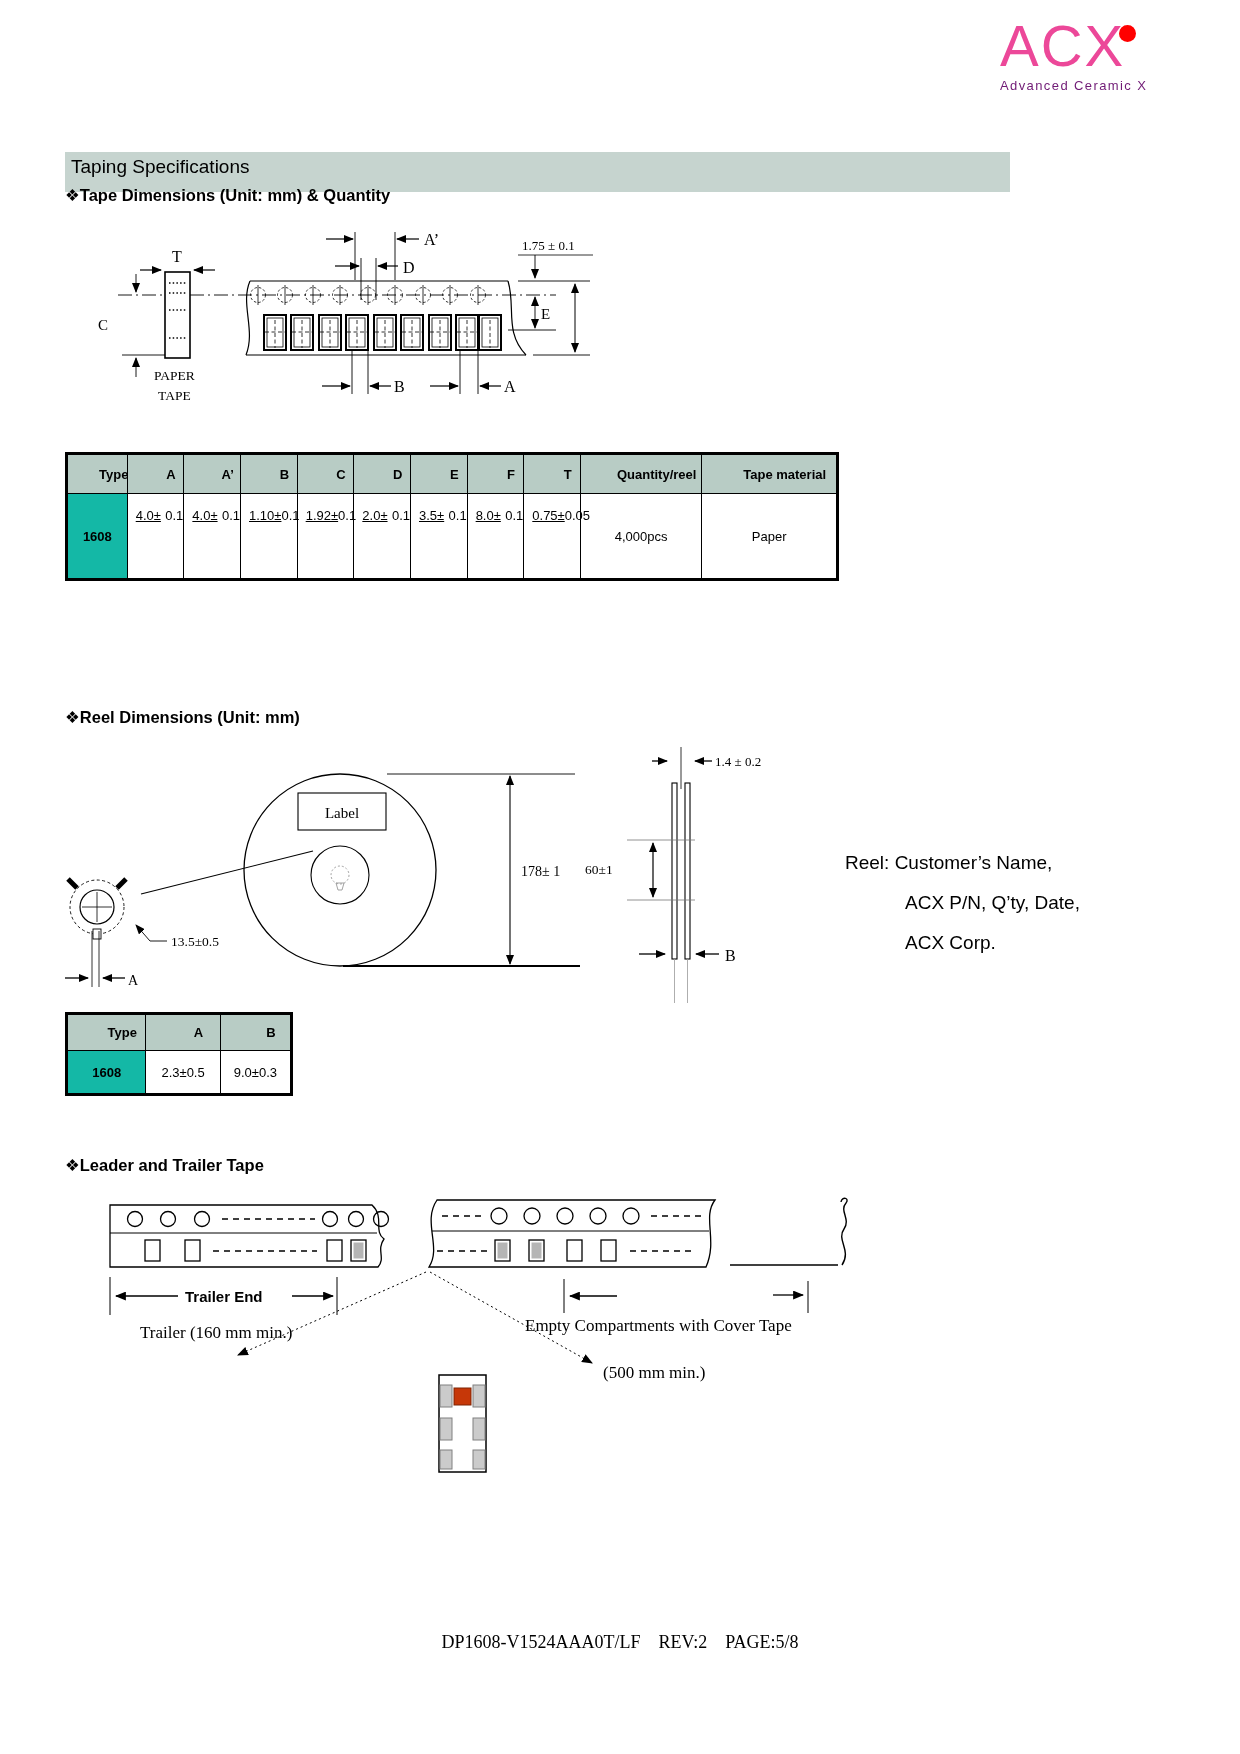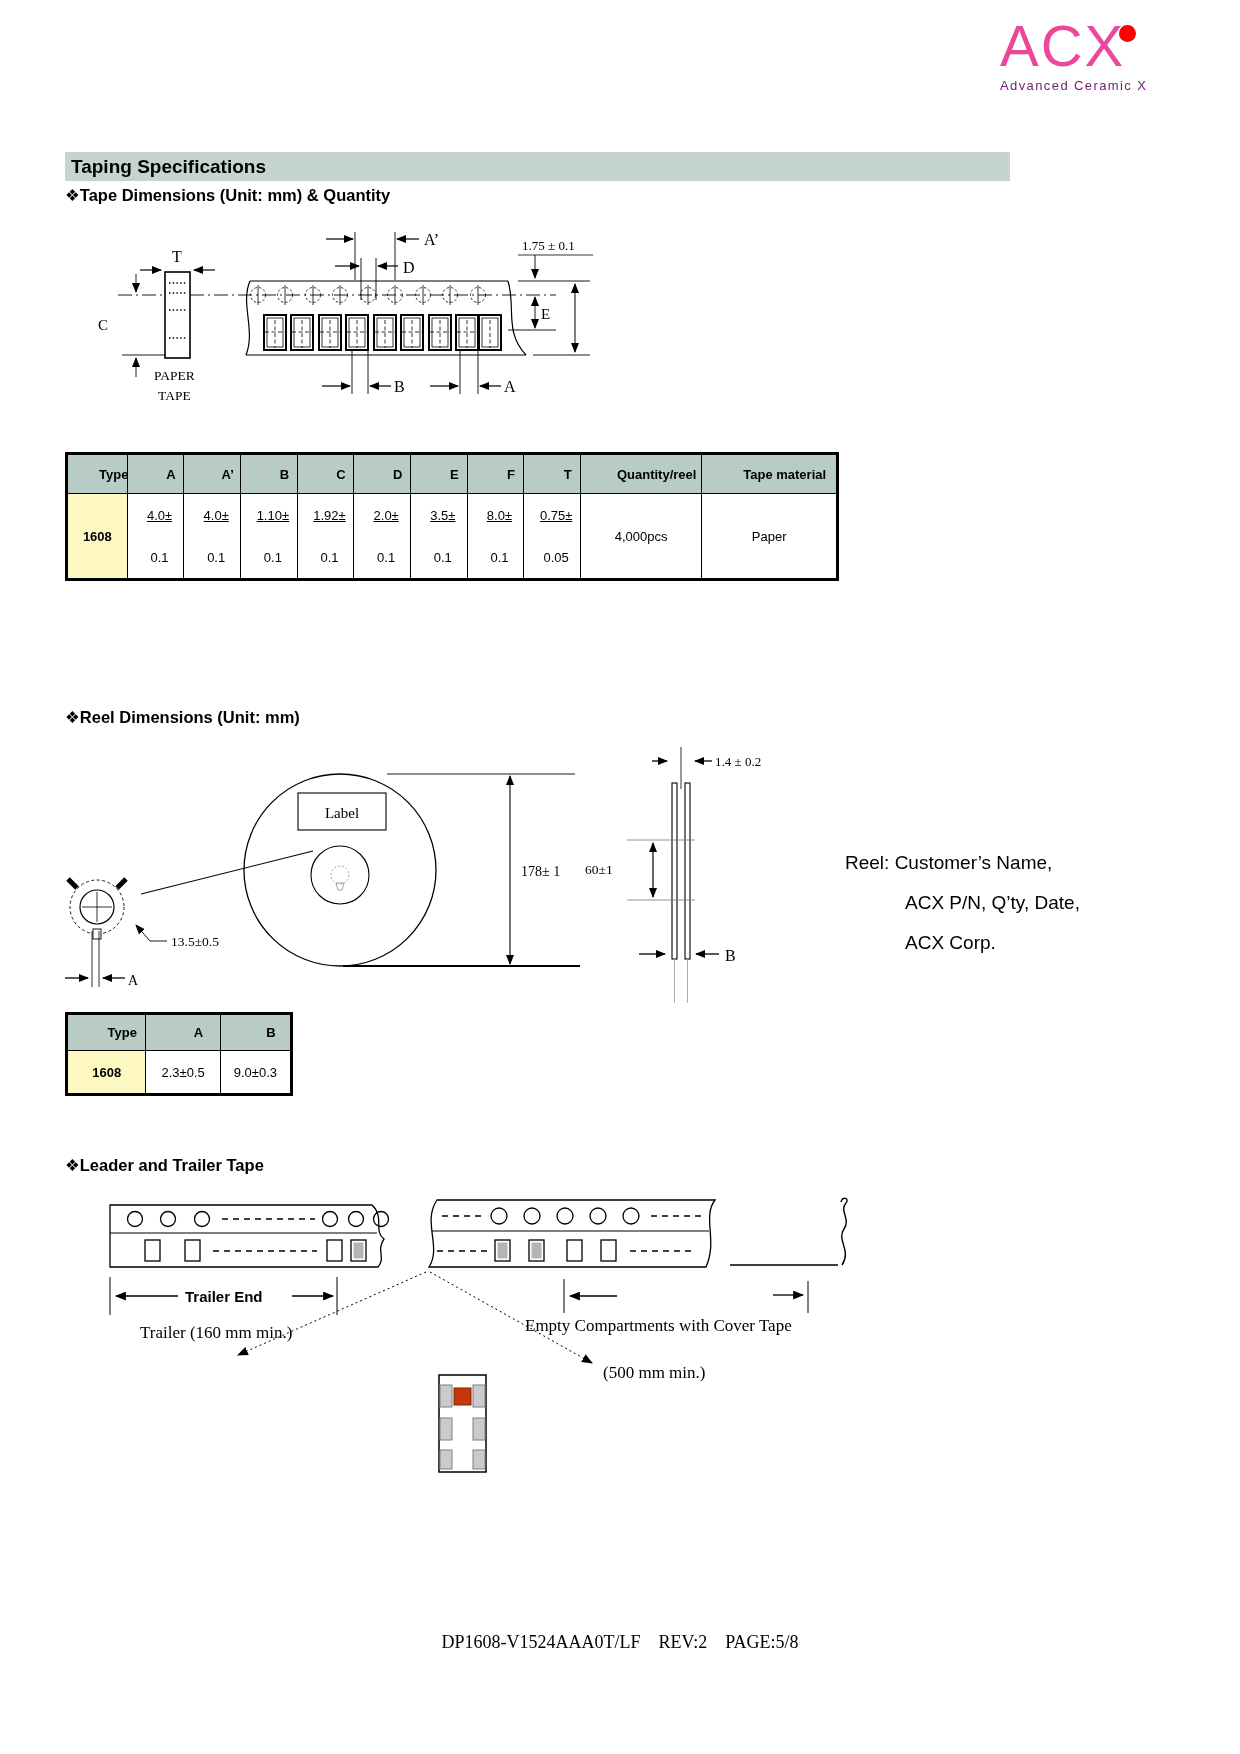--- a/index.html
+++ b/index.html
@@ -7,31 +7,31 @@
   body { width:1240px; height:1754px; position:relative; overflow:hidden;
          font-family:"Liberation Sans","DejaVu Sans",sans-serif; color:#000; }
 
   
   .logo { position:absolute; left:1000px; top:16px; width:160px; }
   .logo-text { font-size:58px; line-height:60px; color:#ec4899; letter-spacing:2px; }
   .logo-dot { position:absolute; left:119px; top:9px; width:17px; height:17px; border-radius:50%; background:#ff0000; }
   .logo-sub { margin-top:2px; font-size:13px; color:#701a75; letter-spacing:1.4px; white-space:nowrap; }
 
   
-  .title-bar { position:absolute; left:65px; top:152px; width:945px; height:29px;
-               background:#c6d4cf; font-size:19px; font-weight:bold; line-height:29px; padding-left:6px; }
+  .title-bar { position:absolute; left:65px; top:152px; width:945px; height:40px;
+               background:#c6d4cf; font-size:19px; font-weight:normal; line-height:29px; padding-left:6px; }
 
   .subhead { position:absolute; left:65px; font-size:16.5px; font-weight:bold; }
 
   
   table.spec { border-collapse:collapse; border:3px solid #000; position:absolute; table-layout:fixed; background:#fff; }
   table.spec th, table.spec td { border:1px solid #000; text-align:center; vertical-align:middle; font-size:13px; padding:0; }
   table.spec th { background:#b8ccc5; font-weight:bold; height:40px;padding-left:31px; }
-  .type-cell { background:#fef9c3; font-weight:bold; }
-  .dimcell { display:flex; flex-direction:column; justify-content:space-between; height:84px; padding:14px 0 13px 8px; }
+  .type-cell { background:#14b8a6; font-weight:bold; }
+  .dimcell { display:flex; flex-direction:row; justify-content:space-between; height:84px; padding:14px 0 13px 8px; }
   .dimtop { text-decoration:underline; }
   td.tall { height:84px; }
 
   table.spec2 th { height:37px; }
   table.spec2 td { height:44px; }
 
   
   .reel-note { position:absolute; left:845px; top:843px; font-size:19px; line-height:40px; }
   .reel-note .ind { padding-left:60px; }
 

